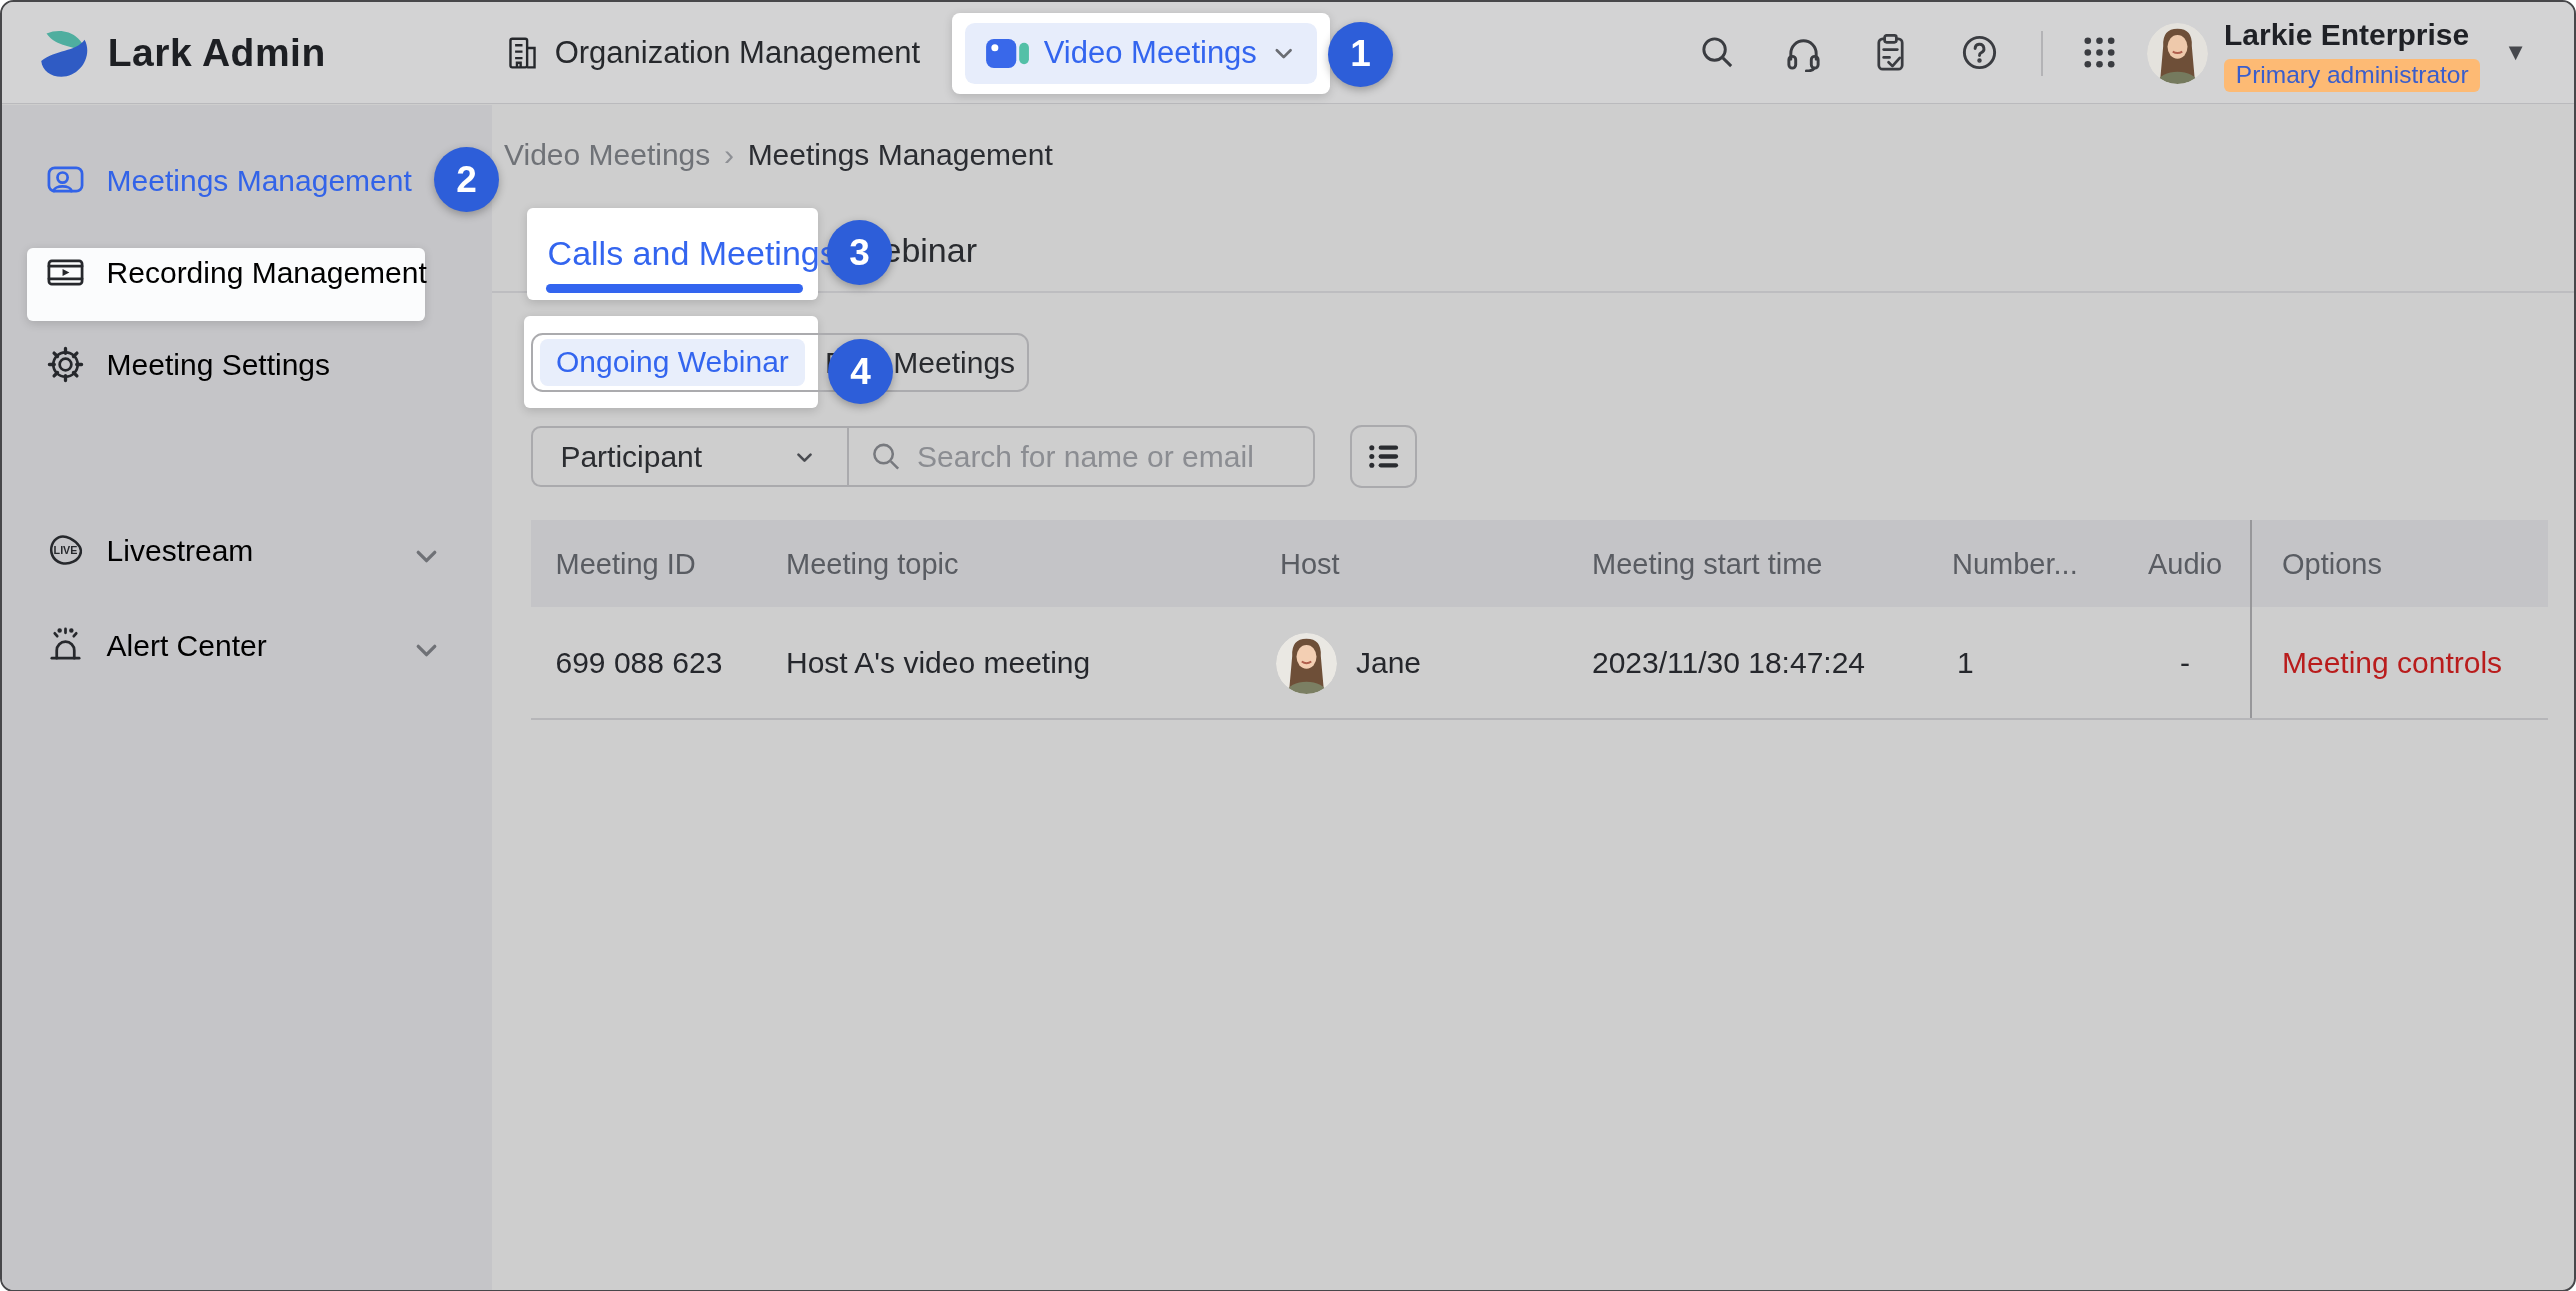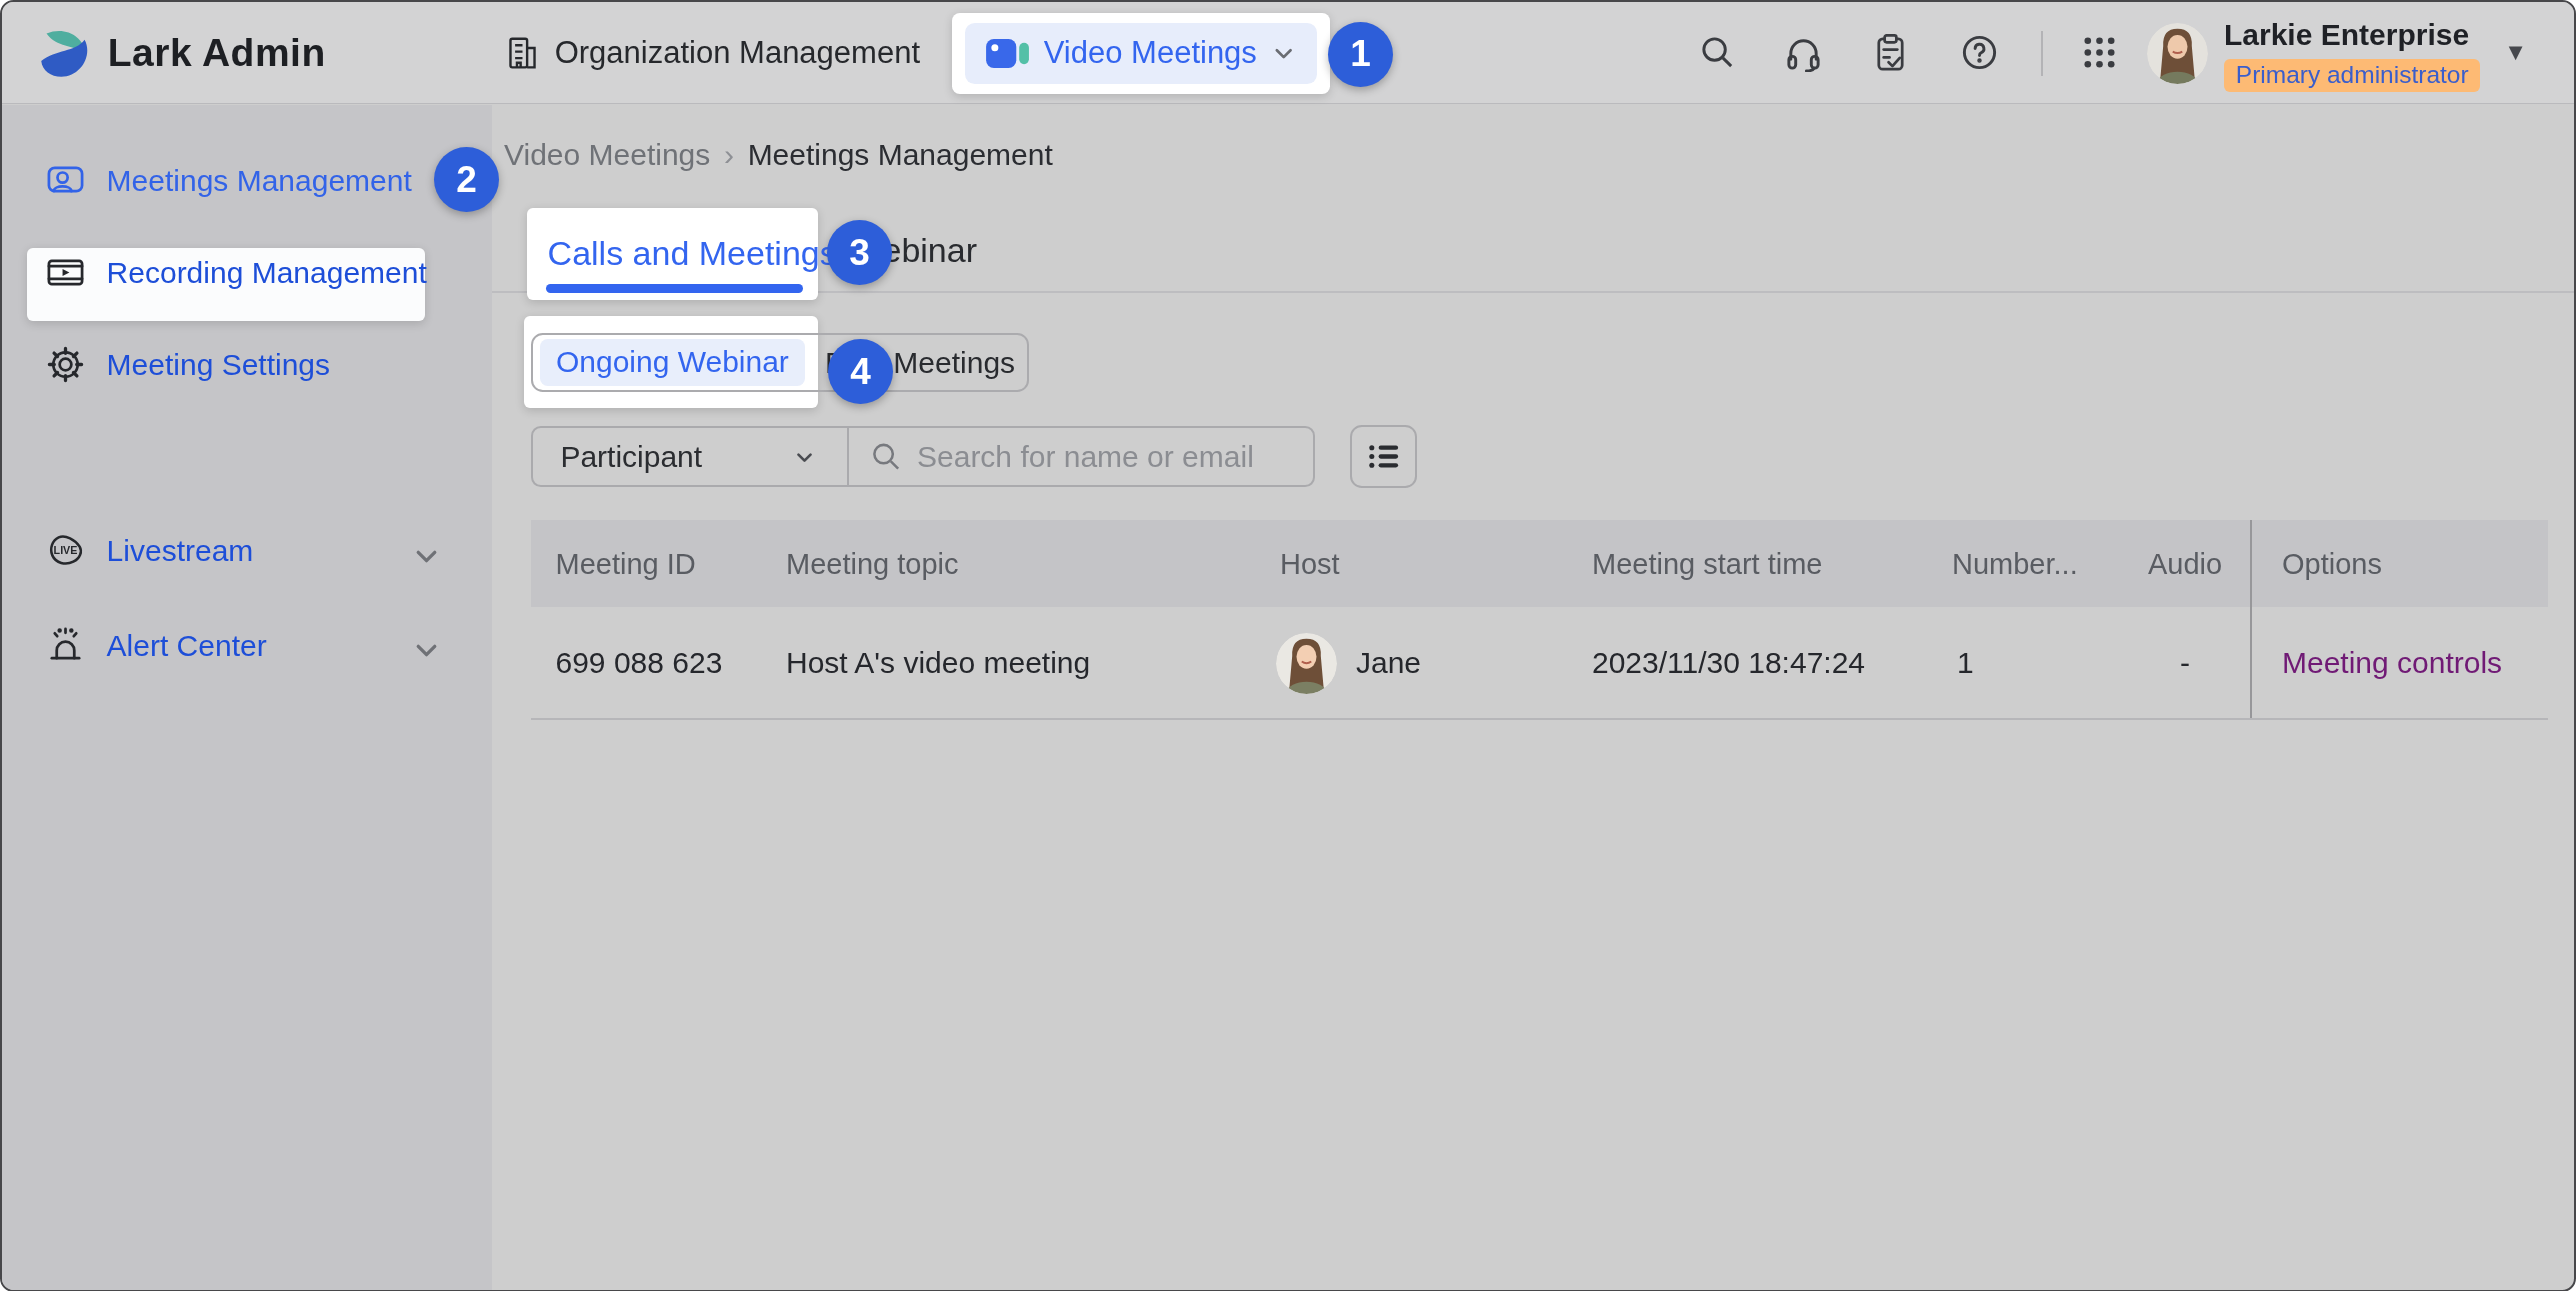--- a/index.html
+++ b/index.html
@@ -37,21 +37,21 @@
   
   .badge { position:absolute; width:65px; height:65px; border-radius:50%;
            background:#2d5ed9; color:#fff; font-size:37px; font-weight:600;
            display:flex; align-items:center; justify-content:center;
            box-shadow:0 2.9px 8.8px rgba(0,0,0,.28); z-index:50; }
   
   .sidebar { position:absolute; left:0; top:103px; width:490px; height:1189px; background:#c5c5c8; }
   .side-active-bg { position:absolute; left:24.5px; top:143px; width:398px; height:73px;
                     background:#fbfcfd; border-radius:5.9px; box-shadow:0 2.9px 9.8px rgba(0,0,0,.14); z-index:6; }
   .side-item { position:absolute; left:44px; height:43px; display:flex; align-items:center; gap:21.6px;
-               font-size:30px; color:#1d4ed8; cursor:pointer; z-index:7; white-space:nowrap; }
+               font-size:30px; color:#000000; cursor:pointer; z-index:7; white-space:nowrap; }
   .side-item.active { color:#3263e8; font-weight:500; }
   .side-chevron { position:absolute; left:408px; width:33px; height:33px; cursor:pointer; z-index:7; }
   
   .breadcrumb { position:absolute; left:502px; top:131px; height:43px; display:flex;
                 align-items:center; gap:13.7px; font-size:30px; }
   .bc-parent { color:#6f7277; cursor:pointer; }
   .bc-sep { color:#8e9095; }
   .bc-current { color:#2b2d32; }
   .tab-line { position:absolute; left:490px; top:289px; width:2086px; height:2px; background:#bdbdc0; }
   .tab-box { position:absolute; left:525px; top:206px; width:291px; height:92px;
@@ -86,21 +86,21 @@
   .list-btn { position:absolute; left:1348px; top:423px; width:67px; height:63px;
               border:2px solid #aaaaad; border-radius:11.8px; display:flex; align-items:center;
               justify-content:center; cursor:pointer; }
   
   .thead { position:absolute; left:529px; top:518px; width:2017px; height:87px; background:#c4c4c7; }
   .th { position:absolute; top:50%; transform:translateY(-50%); font-size:29px; color:#595c62; white-space:nowrap; }
   .col-divider { position:absolute; left:2248px; top:518px; width:2px; height:200px; background:#97979a; }
   .trow { position:absolute; left:529px; top:605px; width:2017px; height:113px;
           border-bottom:2px solid #b6b6b9; }
   .td { position:absolute; top:50%; transform:translateY(-50%); font-size:30px; color:#25272c; white-space:nowrap; }
-  .td-link { color:#701a75; cursor:pointer; }
+  .td-link { color:#b91c1c; cursor:pointer; }
   .avatar-host { position:absolute; left:745px; top:25.5px; width:61px; height:61px; }
   svg { display:block; }
 </style>
 </head>
 <body>
 
 <div id="app">
 
   <div class="header">
     <div class="logo">

